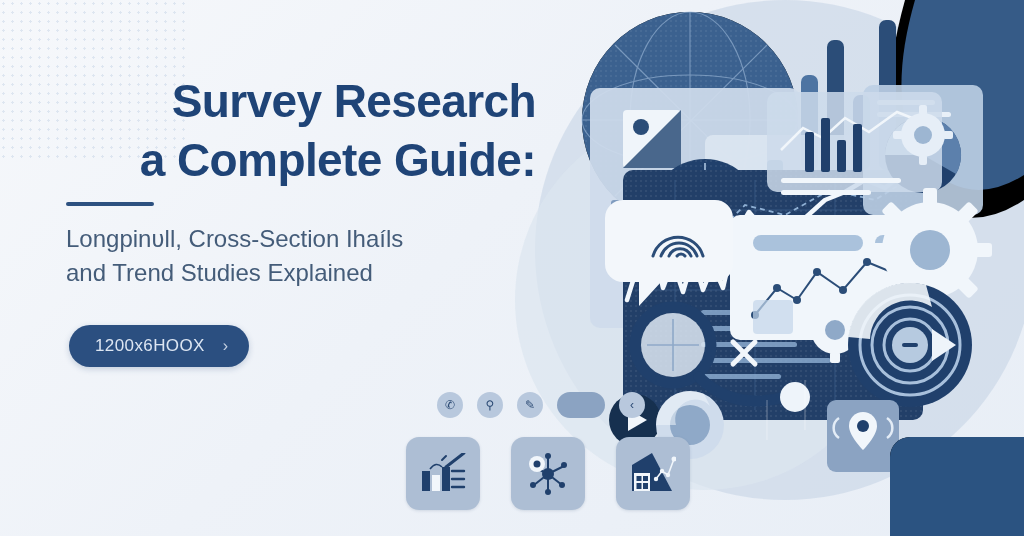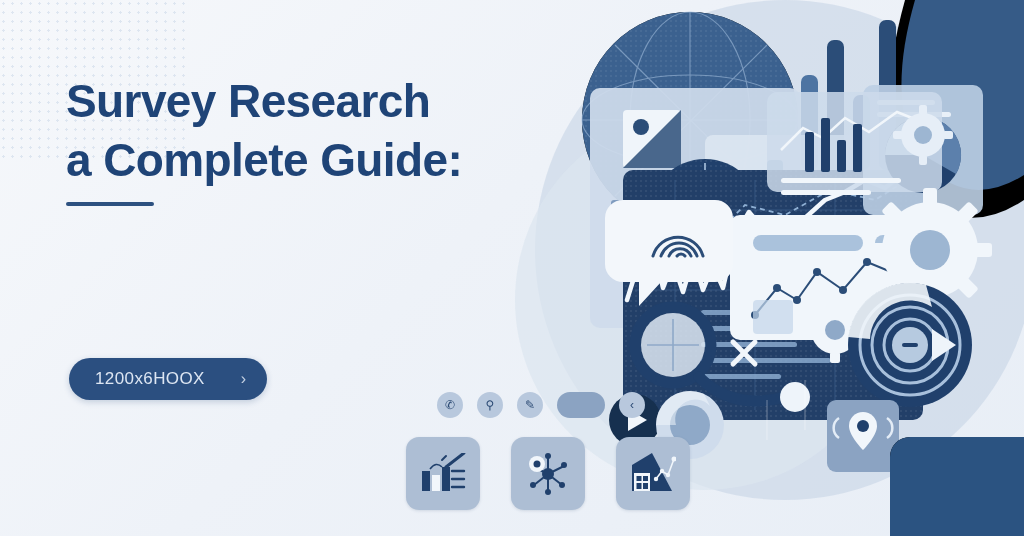--- a/index.html
+++ b/index.html
@@ -32,20 +32,21 @@
   .title {
     position: absolute;
     left: 66px; top: 72px;
     width: 470px;
     font-size: 46px;
     font-weight: bold;
     line-height: 1.29;
     letter-spacing: -0.6px;
     color: #1f4477;
     white-space: pre-line;
+    text-align: right;
   }
   .rule {
     position: absolute;
     left: 66px; top: 202px;
     width: 88px; height: 4px;
     border-radius: 2px;
     background: #2d5180;
   }
   .subtitle {
     position: absolute;
@@ -64,24 +65,23 @@
     padding: 0 20px 0 26px;
     border: none;
     border-radius: 21px;
     background: #2b4f80;
     color: #dde6f2;
     font-family: "Liberation Sans", sans-serif;
     font-size: 17px;
     letter-spacing: .4px;
     display: flex;
     align-items: center;
-    gap: 36px;
+    gap: 18px;
     cursor: pointer;
     box-shadow: 0 2px 6px rgba(31,68,119,.22);
-    margin-top: 33px;
   }
   .cta .chev { font-size: 16px; opacity: .85; }
 
   .footer {
     position: absolute;
     left: 70px; top: 448px;
     width: 330px;
     font-size: 18px;
     line-height: 1.55;
     letter-spacing: .5px;
@@ -401,20 +401,22 @@
           <line x1="262" y1="400" x2="262" y2="440"></line>
           <line x1="300" y1="380" x2="300" y2="430"></line>
         </g>
       </g>
     </svg>
   </div>
 
   <div class="title">Survey Research
 a Complete Guide:</div>
   <div class="rule"></div>
+  <div class="subtitle">Longpinʋll, Cross-Section Ihaíls
+and Trend Studies Explained</div>
 
   <button class="cta">
     <span>1200x6HOOX</span>
     <span class="chev">›</span>
   </button>
 
 
   <div class="toolbar">
     <div class="tb">✆</div>
     <div class="tb">⚲</div>

